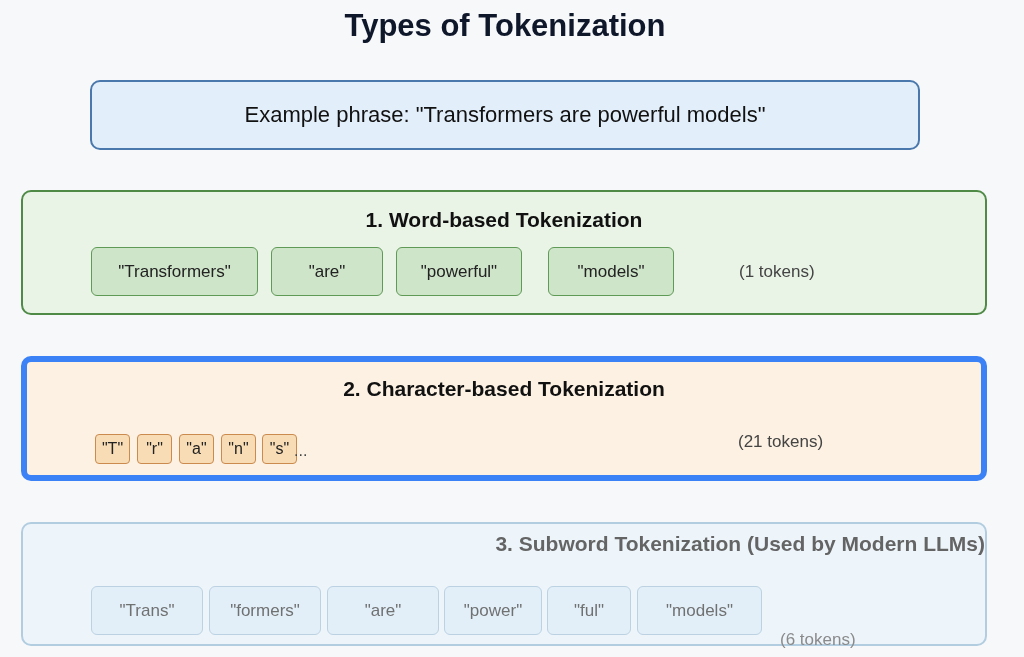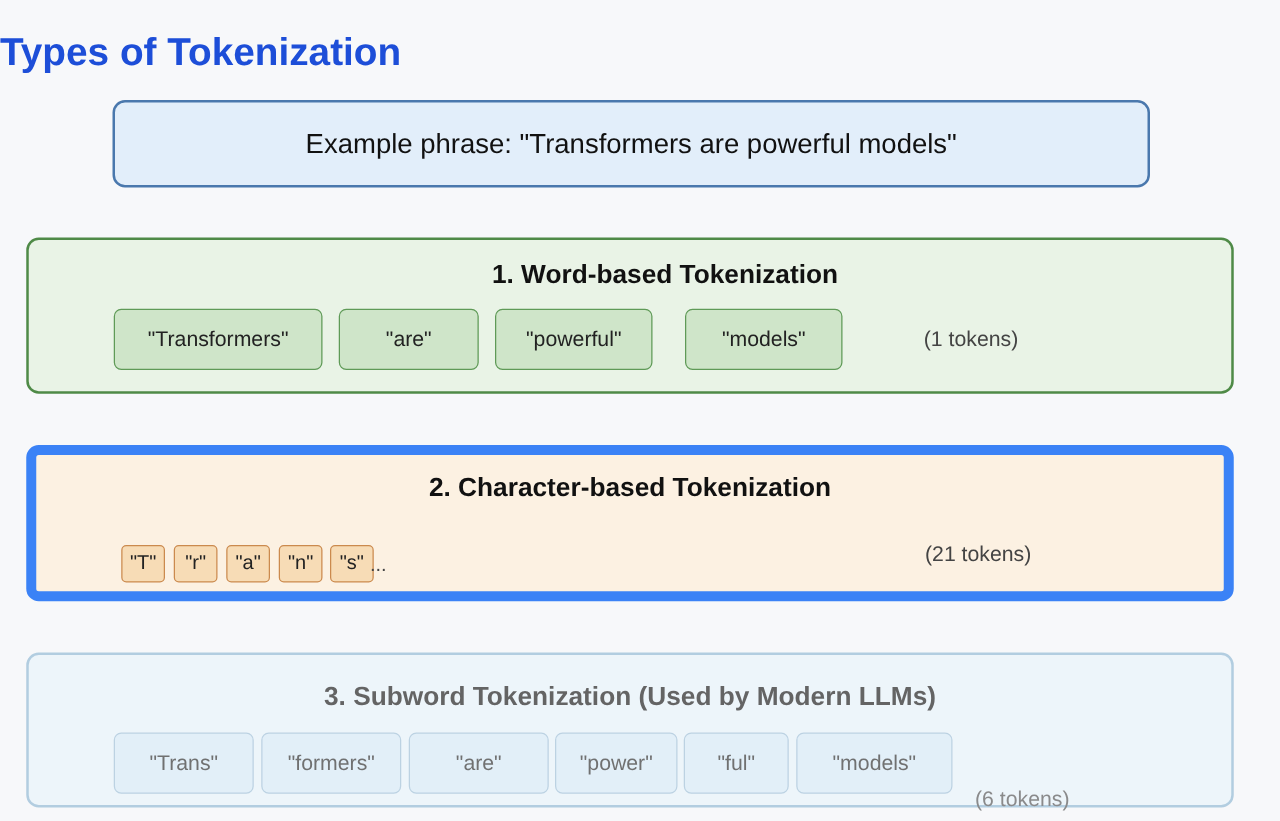--- a/index.html
+++ b/index.html
@@ -4,21 +4,21 @@
 <style>
   html, body { margin: 0; padding: 0; }
   body {
     width: 1024px; height: 657px; overflow: hidden;
     background: #f7f8fa;
     font-family: "Liberation Sans", sans-serif;
     position: relative;
   }
   .title {
     position: absolute; left: 0; top: 8px; width: 1010px;
-    text-align: left; font-size: 31px; font-weight: bold; color: #1d4ed8; margin-top: 16px;
+    text-align: center; font-size: 31px; font-weight: bold; color: #0f172a;
   }
   .example {
     position: absolute; left: 90px; top: 80px; width: 826px; height: 66px;
     background: #e2eefa; border: 2px solid #4a78ad; border-radius: 10px;
     display: flex; align-items: center; justify-content: center;
     font-size: 22px; color: #111;
   }
   .section {
     position: absolute; left: 21px; width: 966px; border-radius: 10px;
     box-sizing: border-box;
@@ -28,30 +28,30 @@
     font-size: 21px; font-weight: bold; color: #111;
   }
   .token {
     position: absolute; box-sizing: border-box; border-radius: 6px;
     display: flex; align-items: center; justify-content: center;
     font-size: 17px; color: #222;
   }
   .count { position: absolute; font-size: 17px; color: #444; }
 
   .s1 { top: 190px; height: 125px; background: #e9f3e6; border: 2px solid #4f8a47; }
-  .s1 .head { top: 16px; margin-left: 28px; }
+  .s1 .head { top: 16px; }
   .s1 .token { top: 55px; height: 49px; background: #cfe5c9; border: 1.5px solid #5f9a57; }
 
-  .s2 { top: 356px; height: 125px; background: #fcf1e2; border: 8px solid #3b82f6; }
+  .s2 { top: 356px; height: 125px; background: #fcf1e2; border: 6px solid #3b82f6; }
   .s2 .head { top: 15px; }
   .s2 .token { top: 72px; height: 30px; background: #f7dcb6; border: 1.5px solid #cb8a4e; font-size: 16px; border-radius: 4px; }
   .s2 .ellipsis { position: absolute; top: 80px; left: 267px; font-size: 16px; color: #444; }
 
   .s3 { top: 522px; height: 124px; background: #eaf4fb; border: 2px solid #9bbfd8; opacity: 0.75; }
-  .s3 .head { top: 22px; color: #333; }
+  .s3 .head { top: 8px; color: #333; text-align: right; }
   .s3 .token { top: 62px; height: 49px; background: #dbecf8; border: 1.5px solid #a9c6db; color: #444; }
   .s3 .count { color: #666; margin-left: 40px; }
 </style>
 </head>
 <body>
 
 <div class="title">Types of Tokenization</div>
 
 <div class="example">
   <span>Example phrase: "Transformers are powerful models"</span>

